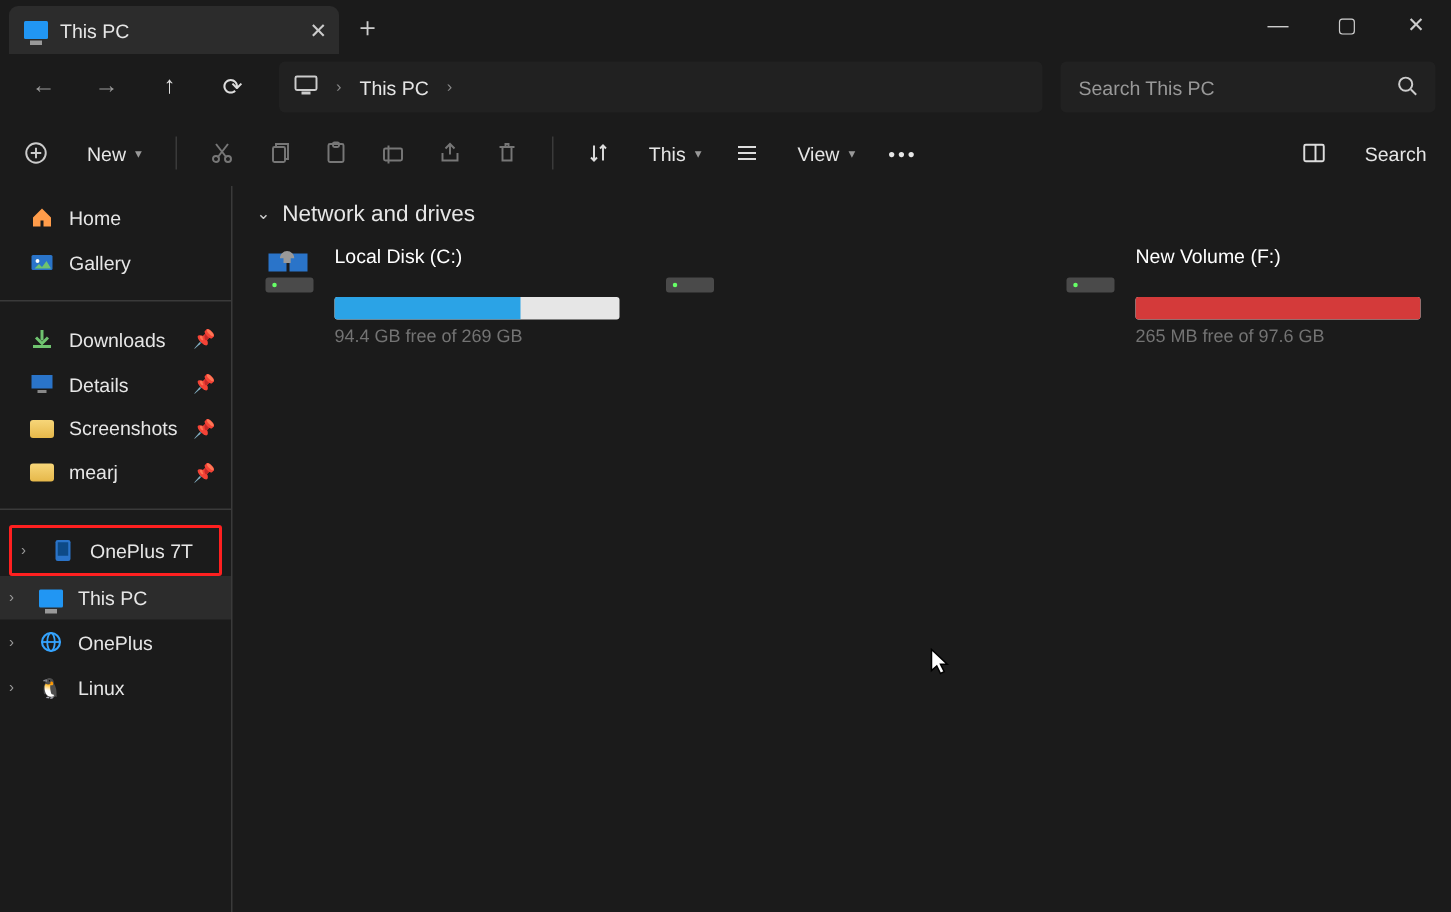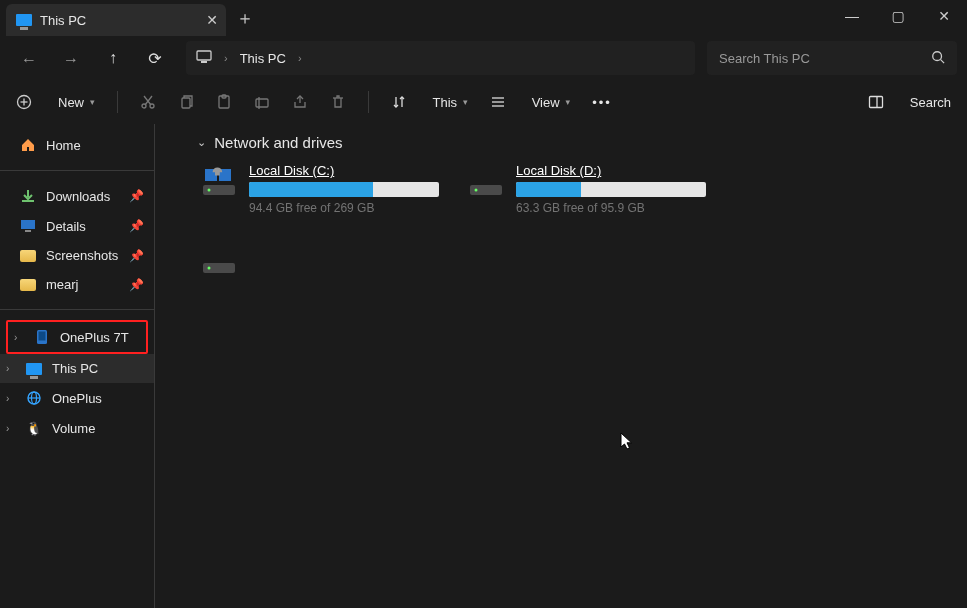--- a/index.html
+++ b/index.html
@@ -142,21 +142,20 @@
   .tool.on { color: #e6e6e6; }
   .tool-label { color: #e6e6e6; margin-left: 20px; }
   .tool-sep { flex: 0 0 1px; width: 1px; height: 22px; background: #3a3a3a; }
   .spacer { flex: 1; }
   .tool svg { width: 16px; height: 16px; }
 
   
   .split {
     display: flex;
     height: calc(100% - 36px - 44px - 44px);
-    gap: 26px;
   }
   .sidebar {
     width: 155px;
     border-right: 1px solid #3a3a3a;
     padding-top: 6px;
   }
   .side-item {
     display: flex;
     align-items: center;
     gap: 10px;
@@ -228,21 +227,21 @@
     padding: 2px;
   }
   .drive-icon {
     width: 40px;
     height: 40px;
     display: flex;
     align-items: center;
     justify-content: center;
   }
   .drive-body { flex: 1; }
-  .drive-name { font-size: 13px; margin-bottom: 4px; color: #fff; text-decoration: underline; }
+  .drive-name { font-size: 13px; margin-bottom: 20px; color: #fff; }
   .bar {
     height: 15px;
     width: 190px;
     background: #e6e6e6;
     border-radius: 2px;
     position: relative;
     overflow: hidden;
     margin-bottom: 4px;
   }
   .bar-fill {
@@ -392,20 +391,30 @@
 
   <div class="sidebar">
     <div class="side-item">
       <span class="ico ico-home">
         <svg width="16" height="16" viewBox="0 0 16 16">
             <path d="M2 8l6-6 6 6v6H9v-4H7v4H2z" fill="#ff9c4a"></path>
           </svg>
       </span>
       <span>Home</span>
     </div>
+    <div class="side-item">
+      <span class="ico ico-gallery">
+        <svg width="16" height="16" viewBox="0 0 16 16">
+            <rect x="1" y="3" width="14" height="10" rx="1" fill="#2a74c9"></rect>
+            <circle cx="5" cy="7" r="1.3" fill="#fff"></circle>
+            <path d="M3 12l3-3 2 2 3-4 3 5z" fill="#6fc36f"></path>
+          </svg>
+      </span>
+      <span>Gallery</span>
+    </div>
 
     <div class="side-sep"></div>
 
     <div class="side-item">
       <span class="ico ico-download">
         <svg width="16" height="16" viewBox="0 0 16 16">
             <path d="M8 2v7" stroke="#6fc36f" stroke-width="2"></path>
             <path d="M4 7l4 4 4-4" fill="none" stroke="#6fc36f" stroke-width="2"></path>
             <rect x="2" y="12" width="12" height="2" fill="#6fc36f"></rect>
           </svg>
@@ -460,21 +469,21 @@
             <circle cx="8" cy="8" r="6" fill="none" stroke="#35a4ff" stroke-width="1.4"></circle>
             <ellipse cx="8" cy="8" rx="2.5" ry="6" fill="none" stroke="#35a4ff" stroke-width="1.2"></ellipse>
             <line x1="2" y1="8" x2="14" y2="8" stroke="#35a4ff" stroke-width="1.2"></line>
           </svg>
       </span>
       <span>OnePlus</span>
     </div>
     <div class="side-item" style="padding-left:26px">
       <span class="expand">›</span>
       <span class="ico ico-linux">🐧</span>
-      <span>Volume</span>
+      <span>Linux</span>
     </div>
   </div>
 
   <div class="content">
     <div class="section-head">
       <span class="caret">⌄</span>
       <span>Network and drives</span>
     </div>
     <div class="drives" id="drives">
         <div class="drive">
@@ -495,35 +504,35 @@
             <div class="drive-free">94.4 GB free of 269 GB</div>
           </div>
         </div>
         <div class="drive">
           <div class="drive-icon">
             <svg width="40" height="40" viewBox="0 0 40 40">
               <rect x="4" y="22" width="32" height="10" rx="2" fill="#4a4a4a"></rect>
               <circle cx="10" cy="27" r="1.5" fill="#6f6"></circle>
             </svg>
           </div>
-          <div class="drive-body">
-            <div class="drive-name">Local Disk (D:)</div>
-            <div class="bar">
-              <div class="bar-fill " style="width:34%"></div>
-            </div>
-            <div class="drive-free">63.3 GB free of 95.9 GB</div>
-          </div>
         </div>
         <div class="drive">
           <div class="drive-icon">
             <svg width="40" height="40" viewBox="0 0 40 40">
               <rect x="4" y="22" width="32" height="10" rx="2" fill="#4a4a4a"></rect>
               <circle cx="10" cy="27" r="1.5" fill="#6f6"></circle>
             </svg>
           </div>
+          <div class="drive-body">
+            <div class="drive-name">New Volume (F:)</div>
+            <div class="bar">
+              <div class="bar-fill red" style="width:100%"></div>
+            </div>
+            <div class="drive-free">265 MB free of 97.6 GB</div>
+          </div>
         </div>
       </div>
   </div>
 </div>
 
 <svg class="cursor" viewBox="0 0 14 20">
   <path d="M1 1l0 14 3.5-3 2.5 5 2.5-1.2-2.5-5 4.5 0z" fill="#fff" stroke="#000" stroke-width="1"></path>
 </svg>
 
 </body></html>

